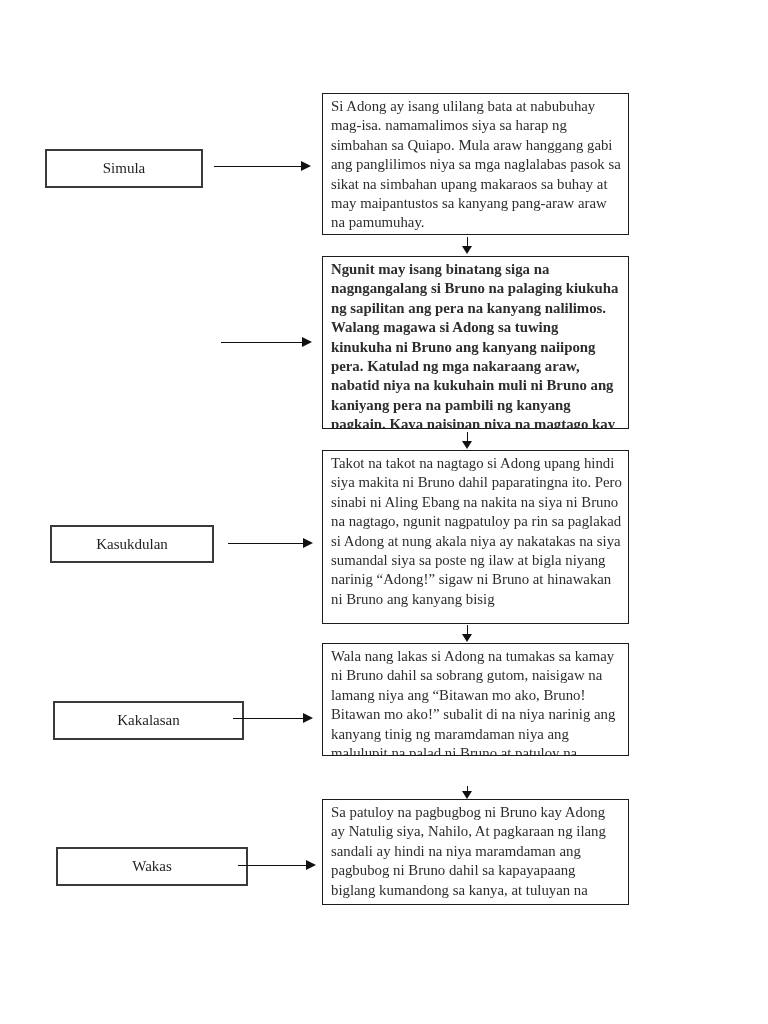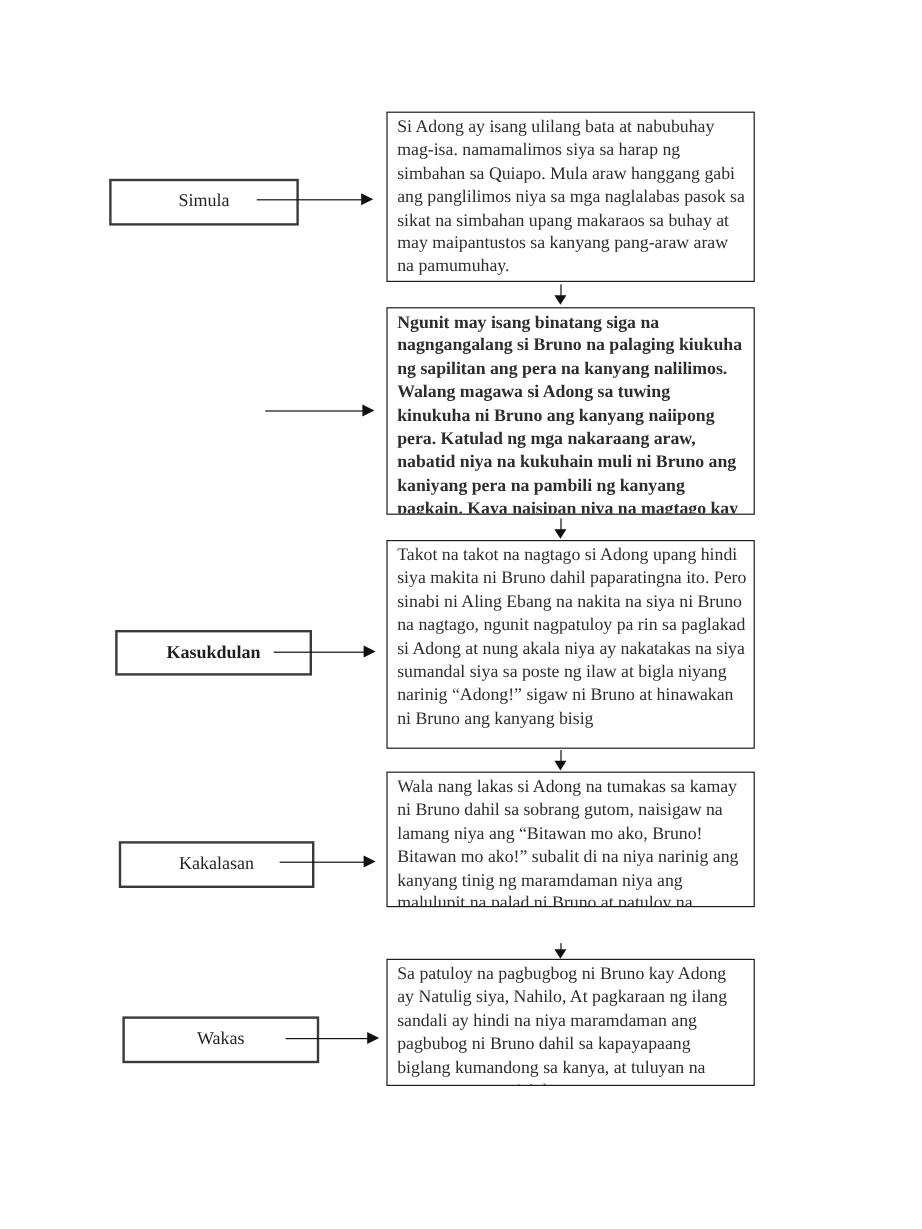--- a/index.html
+++ b/index.html
@@ -14,21 +14,20 @@
   .label-box {
     position: absolute;
     box-sizing: border-box;
     border: 2px solid #3a3a3a;
     background: #ffffff;
     display: flex;
     align-items: center;
     justify-content: center;
     font-size: 15px;
     color: #1f1f1f;
-    margin-left: 46px;
   }
   .story-box {
     position: absolute;
     left: 322px;
     width: 307px;
     box-sizing: border-box;
     border: 1.5px solid #1c1c1c;
     background: #ffffff;
     padding: 3px 6px 0 8px;
     font-size: 14.8px;
@@ -56,23 +55,23 @@
   .v-arrow .head {
     position: absolute; bottom: 0; left: 0;
     width: 0; height: 0;
     border-top: 8px solid #111111;
     border-left: 5.5px solid transparent;
     border-right: 5.5px solid transparent;
   }
   
   .lb1 { left: 45px; top: 149px; width: 158px; height: 39px; }
   .lb2 { left: 45px; top: 324px; width: 163px; height: 39px; }
-  .lb3 { left: 50px; top: 525px; width: 164px; height: 38px; font-weight: bold; }
-  .lb4 { left: 53px; top: 701px; width: 163px; height: 39px; }
-  .lb5 { left: 56px; top: 847px; width: 164px; height: 39px; }
+  .lb3 { left: 50px; top: 525px; width: 164px; height: 38px; }
+  .lb4 { left: 53px; top: 701px; width: 191px; height: 39px; }
+  .lb5 { left: 56px; top: 847px; width: 192px; height: 39px; }
   .sb1 { top: 93px;  height: 142px; }
   .sb2 { top: 256px; height: 173px; font-weight: bold; }
   .sb3 { top: 450px; height: 174px; font-family: Liberation Serif, serif; }
   .sb4 { top: 643px; height: 113px; }
   .sb5 { top: 799px; height: 106px; }
   .ha1 { left: 214px; top: 161px; width: 97px; }
   .ha2 { left: 221px; top: 337px; width: 91px; }
   .ha3 { left: 228px; top: 538px; width: 85px; }
   .ha4 { left: 233px; top: 713px; width: 80px; }
   .ha5 { left: 238px; top: 860px; width: 78px; }

